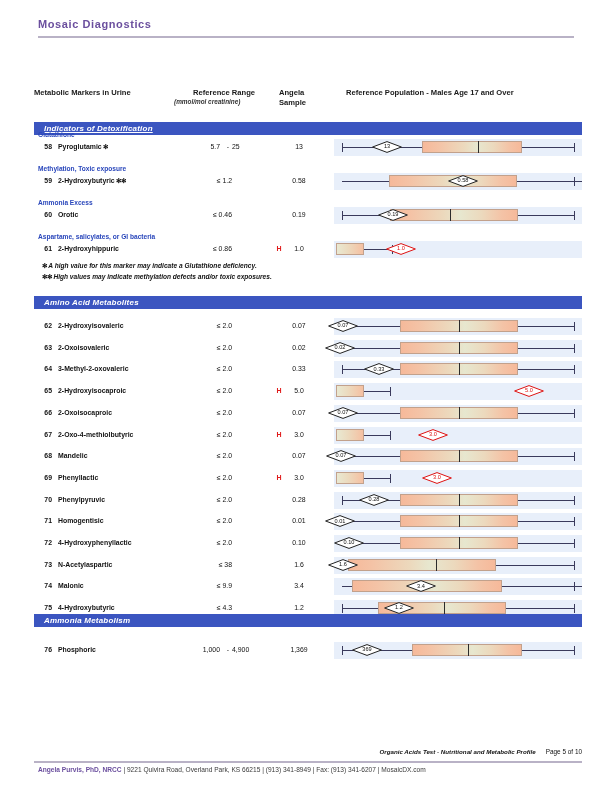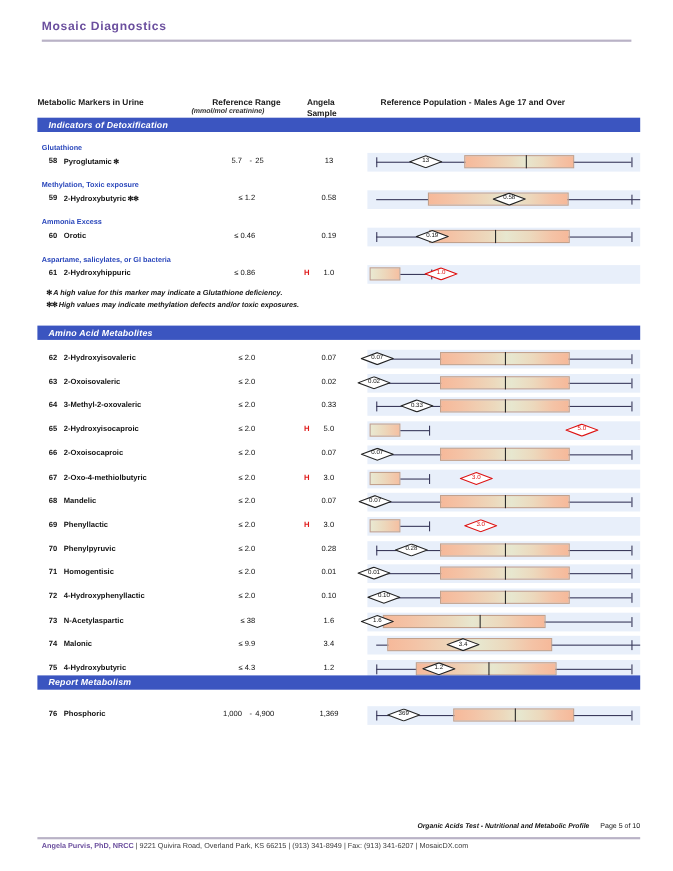--- a/index.html
+++ b/index.html
@@ -128,21 +128,21 @@
   <div class="colhead">
     <div class="ch ch-markers">Metabolic Markers in Urine</div>
     <div class="ch ch-refrange">Reference Range</div>
     <div class="ch sub ch-refrange-sub">(mmol/mol creatinine)</div>
     <div class="ch ch-pat">Angela</div>
     <div class="ch ch-pat2">Sample</div>
     <div class="ch ch-pop">Reference Population - Males Age 17 and Over</div>
   </div>
 
   <div id="body-host">
-      <div class="secbar" style="top: 107px;">Indicators of Detoxification</div>
+      <div class="secbar" style="top: 122px; text-decoration: underline;">Indicators of Detoxification</div>
       <div class="grouplbl" style="top: 131px;">Glutathione</div>
       <div class="row" style="top: 139px;">
         <div class="r-num">58</div>
         <div class="r-name">Pyroglutamic<span class="r-star"> ✻</span></div>
         <div class="r-lo">5.7</div>
         <div class="r-dash">-</div>
         <div class="r-hi">25</div>
         <div class="r-val">13</div>
         <div class="graph">
           <div class="axis" style="left: 8px; width: 232px;"></div>
@@ -463,21 +463,21 @@
           <div class="box" style="left: 44px; width: 128px;"></div>
           <div class="median" style="left: 110px;"></div>
           <div class="diamond" style="left: 50px;">
             <svg class="dshape" viewBox="0 0 30 12" preserveAspectRatio="none">
               <polygon points="15,0.6 29.4,6 15,11.4 0.6,6" fill="#ffffff" stroke="#222" stroke-width="1"></polygon>
             </svg>
             <span class="dtxt">1.2</span>
           </div>
         </div>
       </div>
-      <div class="secbar" style="top: 614px;">Report Metabolism</div>
+      <div class="secbar" style="top: 614px;">Ammonia Metabolism</div>
       <div class="row" style="top: 642px;">
         <div class="r-num">76</div>
         <div class="r-name">Phosphoric</div>
         <div class="r-lo">1,000</div>
         <div class="r-dash">-</div>
         <div class="r-hi">4,900</div>
         <div class="r-val">1,369</div>
         <div class="graph">
           <div class="axis" style="left: 8px; width: 232px;"></div>
           <div class="tick" style="left: 8px;"></div>

